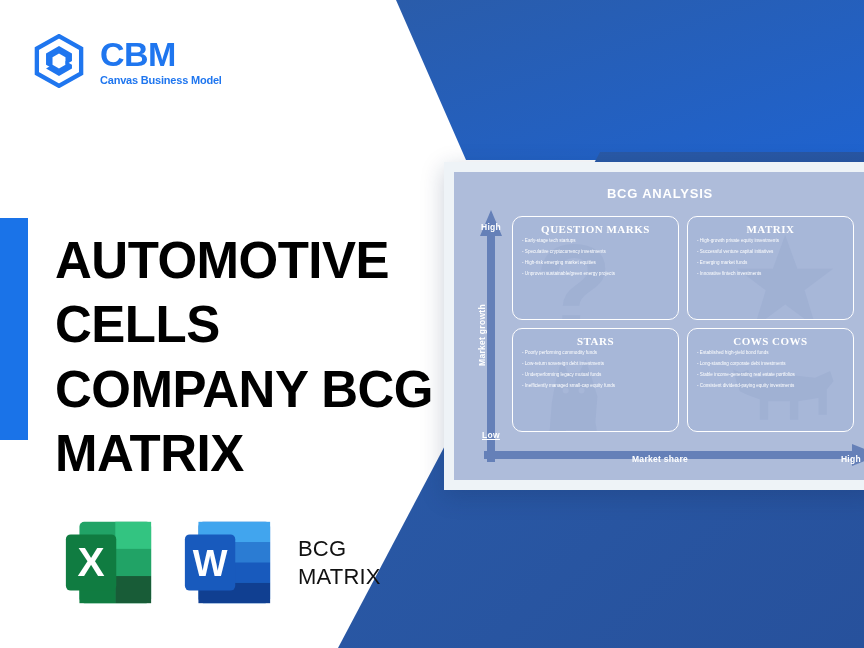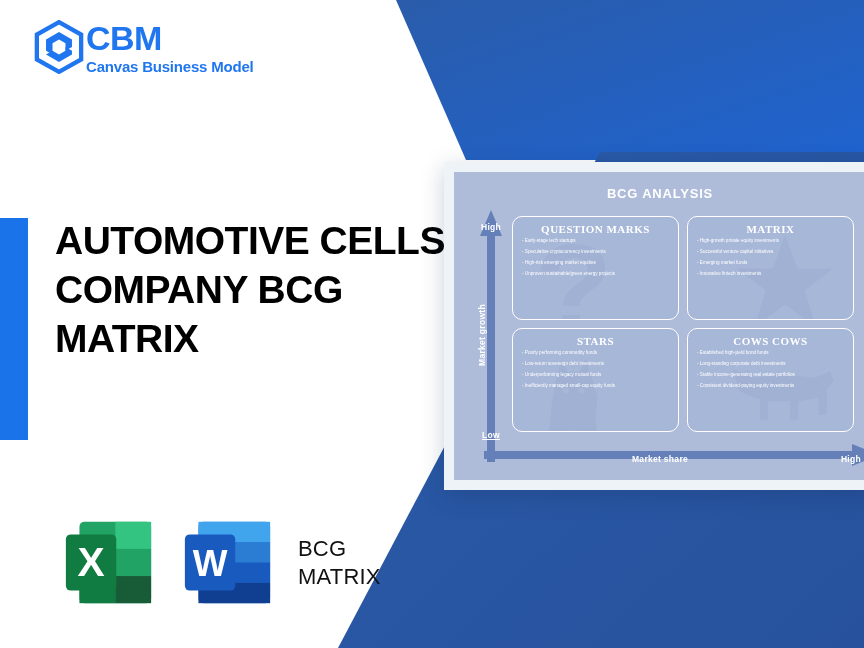--- a/index.html
+++ b/index.html
@@ -20,50 +20,51 @@
     position: absolute;
     left: 0; top: 218px;
     width: 28px; height: 222px;
     background: #1a73e8;
     z-index: 2;
   }
 
   
   .logo-wrap {
     position: absolute;
-    left: 32px; top: 20px;
+    left: 32px; top: 34px;
     display: flex;
     align-items: center;
+    gap: 14px;
     z-index: 3;
   }
   .logo-mark { width: 54px; height: 54px; flex: none; }
   .logo-text { display: flex; flex-direction: column; }
   .logo-cbm {
     font-size: 34px;
     font-weight: bold;
     color: #1f76ef;
     letter-spacing: -0.5px;
     line-height: 1;
   }
   .logo-sub {
-    font-size: 15px;
+    font-size: 11px;
     font-weight: bold;
     color: #1f76ef;
     letter-spacing: -0.2px;
     margin-top: 4px;
     line-height: 1;
   }
 
   
   .headline {
     position: absolute;
-    left: 55px; top: 216px;
+    left: 55px; top: 229px;
     width: 390px;
     z-index: 3;
-    font-size: 39px;
+    font-size: 51px;
     font-weight: bold;
     line-height: 1.26;
     color: #000000;
     letter-spacing: -0.5px;
   }
 
   
   .filetypes {
     position: absolute;
     left: 60px; top: 516px;

